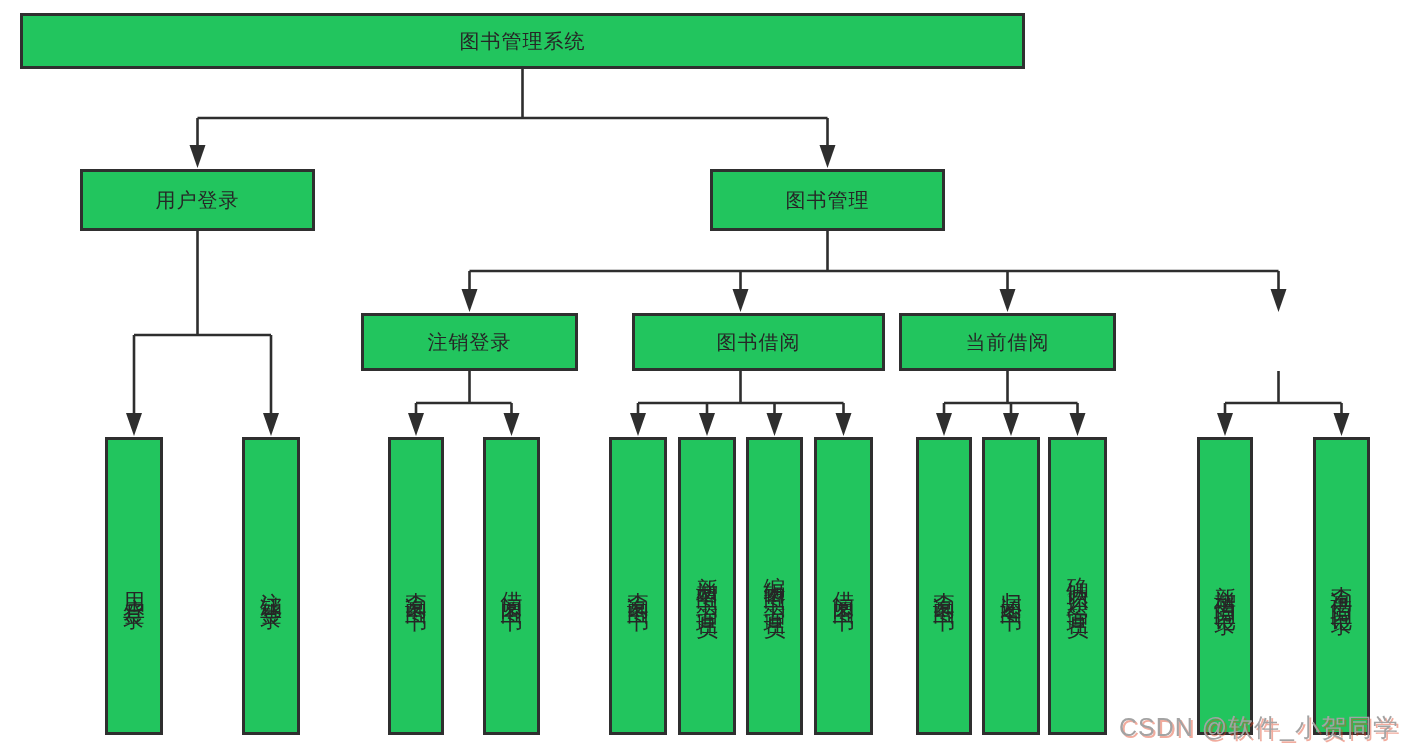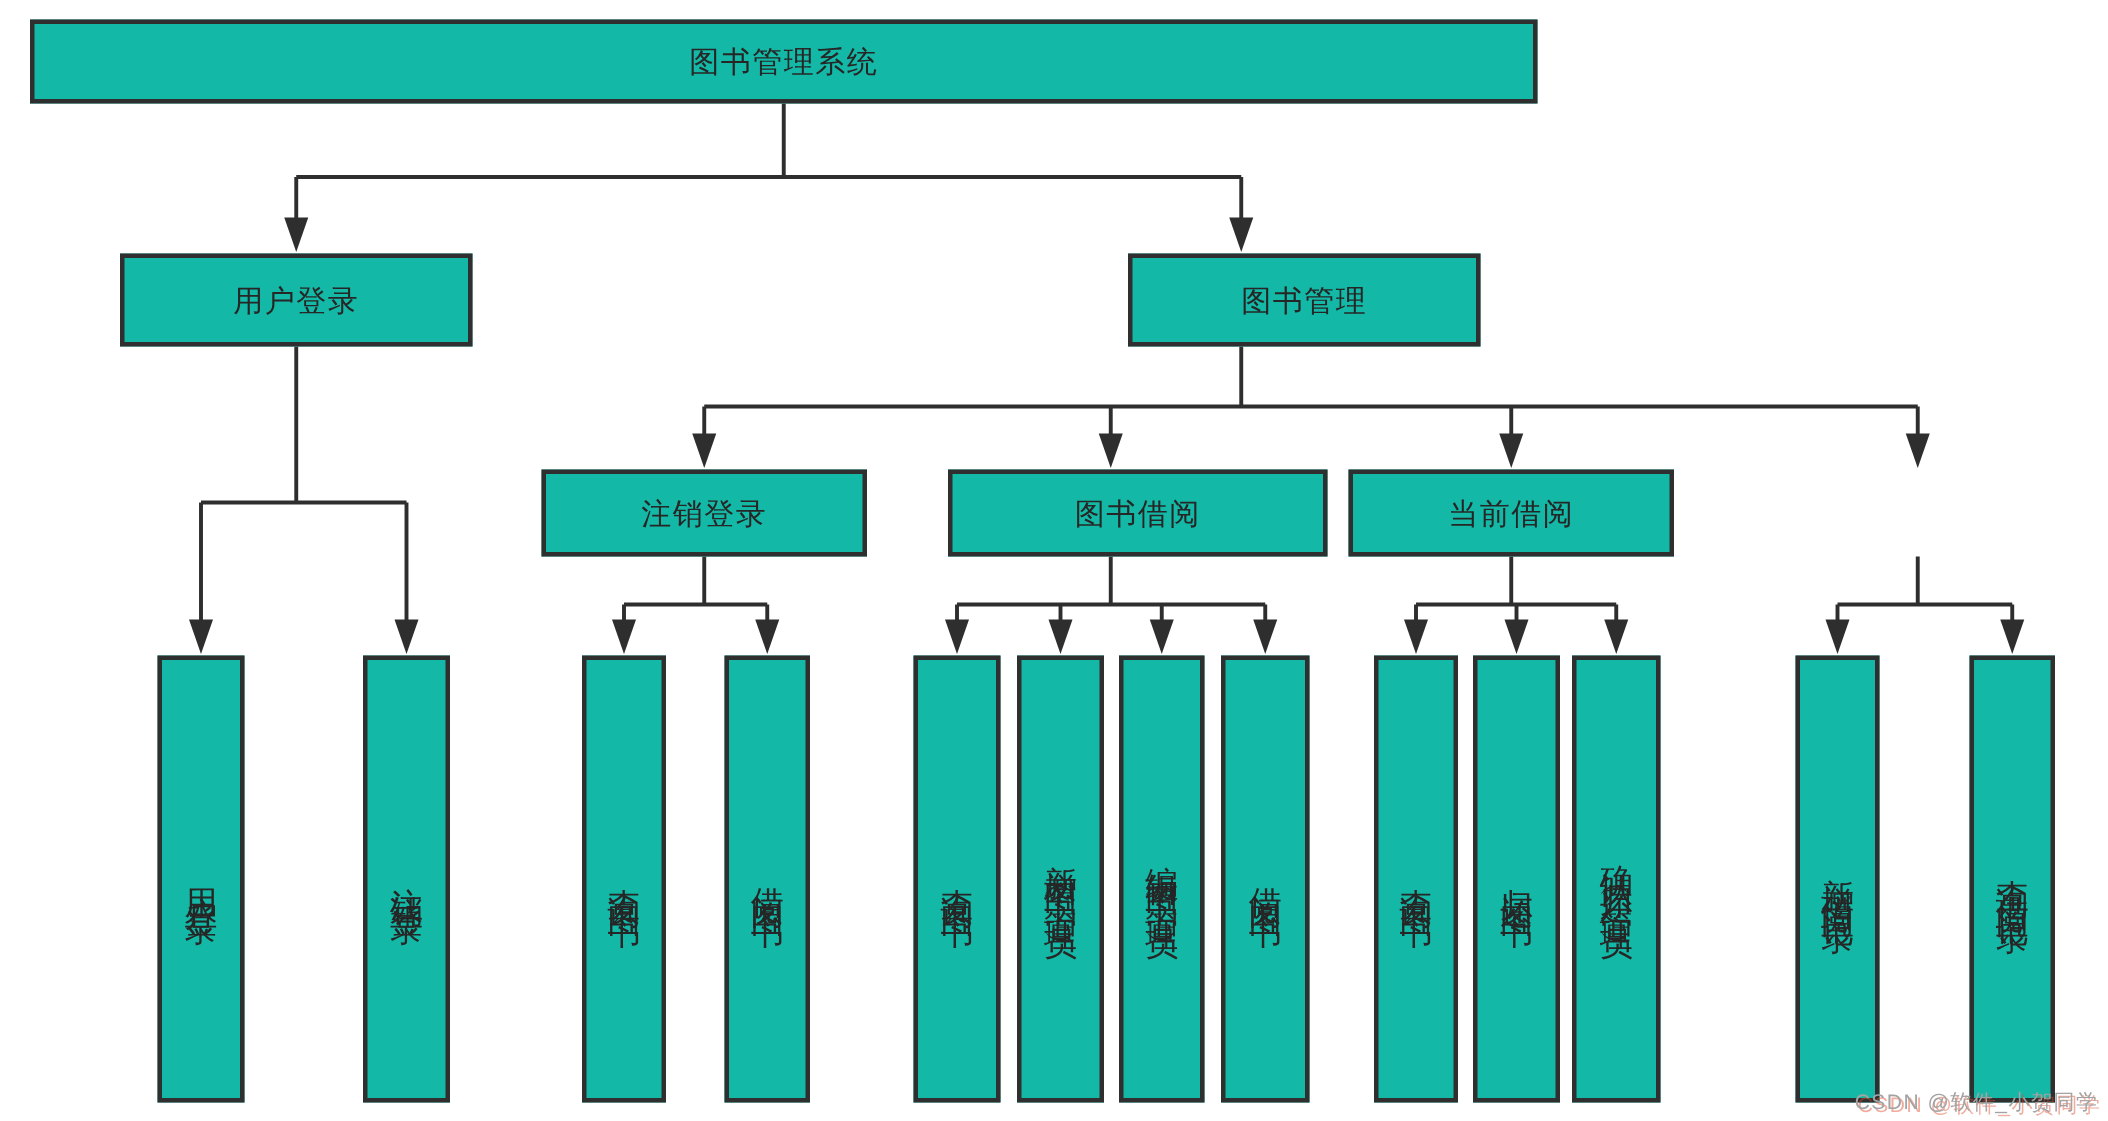--- a/index.html
+++ b/index.html
@@ -10,42 +10,42 @@
     overflow:hidden;
     font-family:"Liberation Sans","DejaVu Sans",sans-serif;
   }
   #connectors{position:absolute;left:0;top:0;width:1405px;height:747px;}
   #connectors path{stroke:#2e2e2e;stroke-width:2.6;fill:none;}
   #connectors polygon{fill:#2e2e2e;stroke:none;}
   .box{
     position:absolute;
     box-sizing:border-box;
     border:3px solid #2f2f2f;
-    background:#14b8a6;
+    background:#22c55e;
     display:flex;
     align-items:center;
     justify-content:center;
     color:#262626;
   }
   .box.h span{
     font-size:20px;
     letter-spacing:1px;
     white-space:nowrap;
   }
   .box.v span{
     writing-mode:vertical-rl;
     font-size:22px;
     line-height:1;
     letter-spacing:6px;
   }
   #watermark{
     position:absolute;
     right:6px;
     bottom:3px;
-    font-size:14px;
+    font-size:25px;
     letter-spacing:1px;
     color:#a3a3a3;
     text-shadow:2px 2px 0 rgba(224,70,40,0.45);
     z-index:5;
     white-space:nowrap;
   }
 </style>
 </head>
 <body>
 
@@ -94,21 +94,21 @@
     </g>
   </svg>
 
   <div class="box h" style="left:20px;top:13px;width:1005px;height:56px">
     <span>图书管理系统</span>
   </div>
 
   <div class="box h" style="left:80px;top:169px;width:235px;height:62px">
     <span>用户登录</span>
   </div>
-  <div class="box h" style="left:752px;top:169px;width:235px;height:62px">
+  <div class="box h" style="left:710px;top:169px;width:235px;height:62px">
     <span>图书管理</span>
   </div>
 
   <div class="box h" style="left:361px;top:313px;width:217px;height:58px">
     <span>注销登录</span>
   </div>
   <div class="box h" style="left:632px;top:313px;width:253px;height:58px">
     <span>图书借阅</span>
   </div>
   <div class="box h" style="left:899px;top:313px;width:217px;height:58px">

